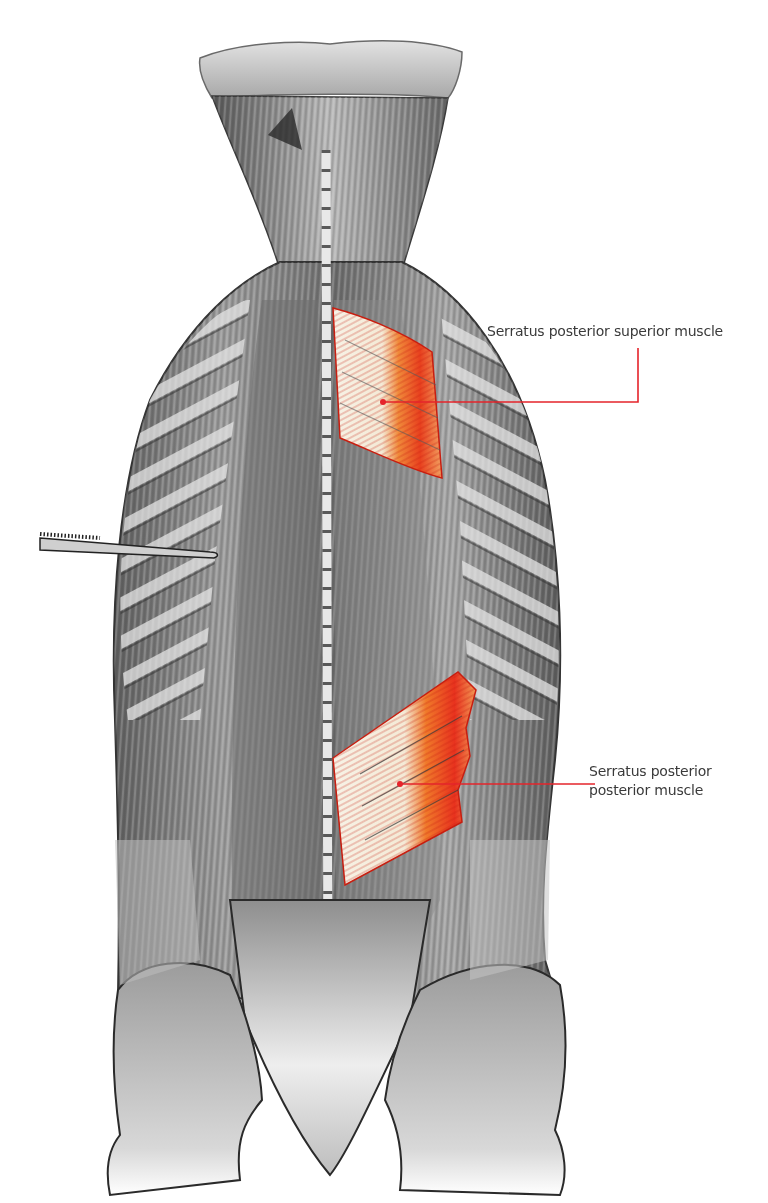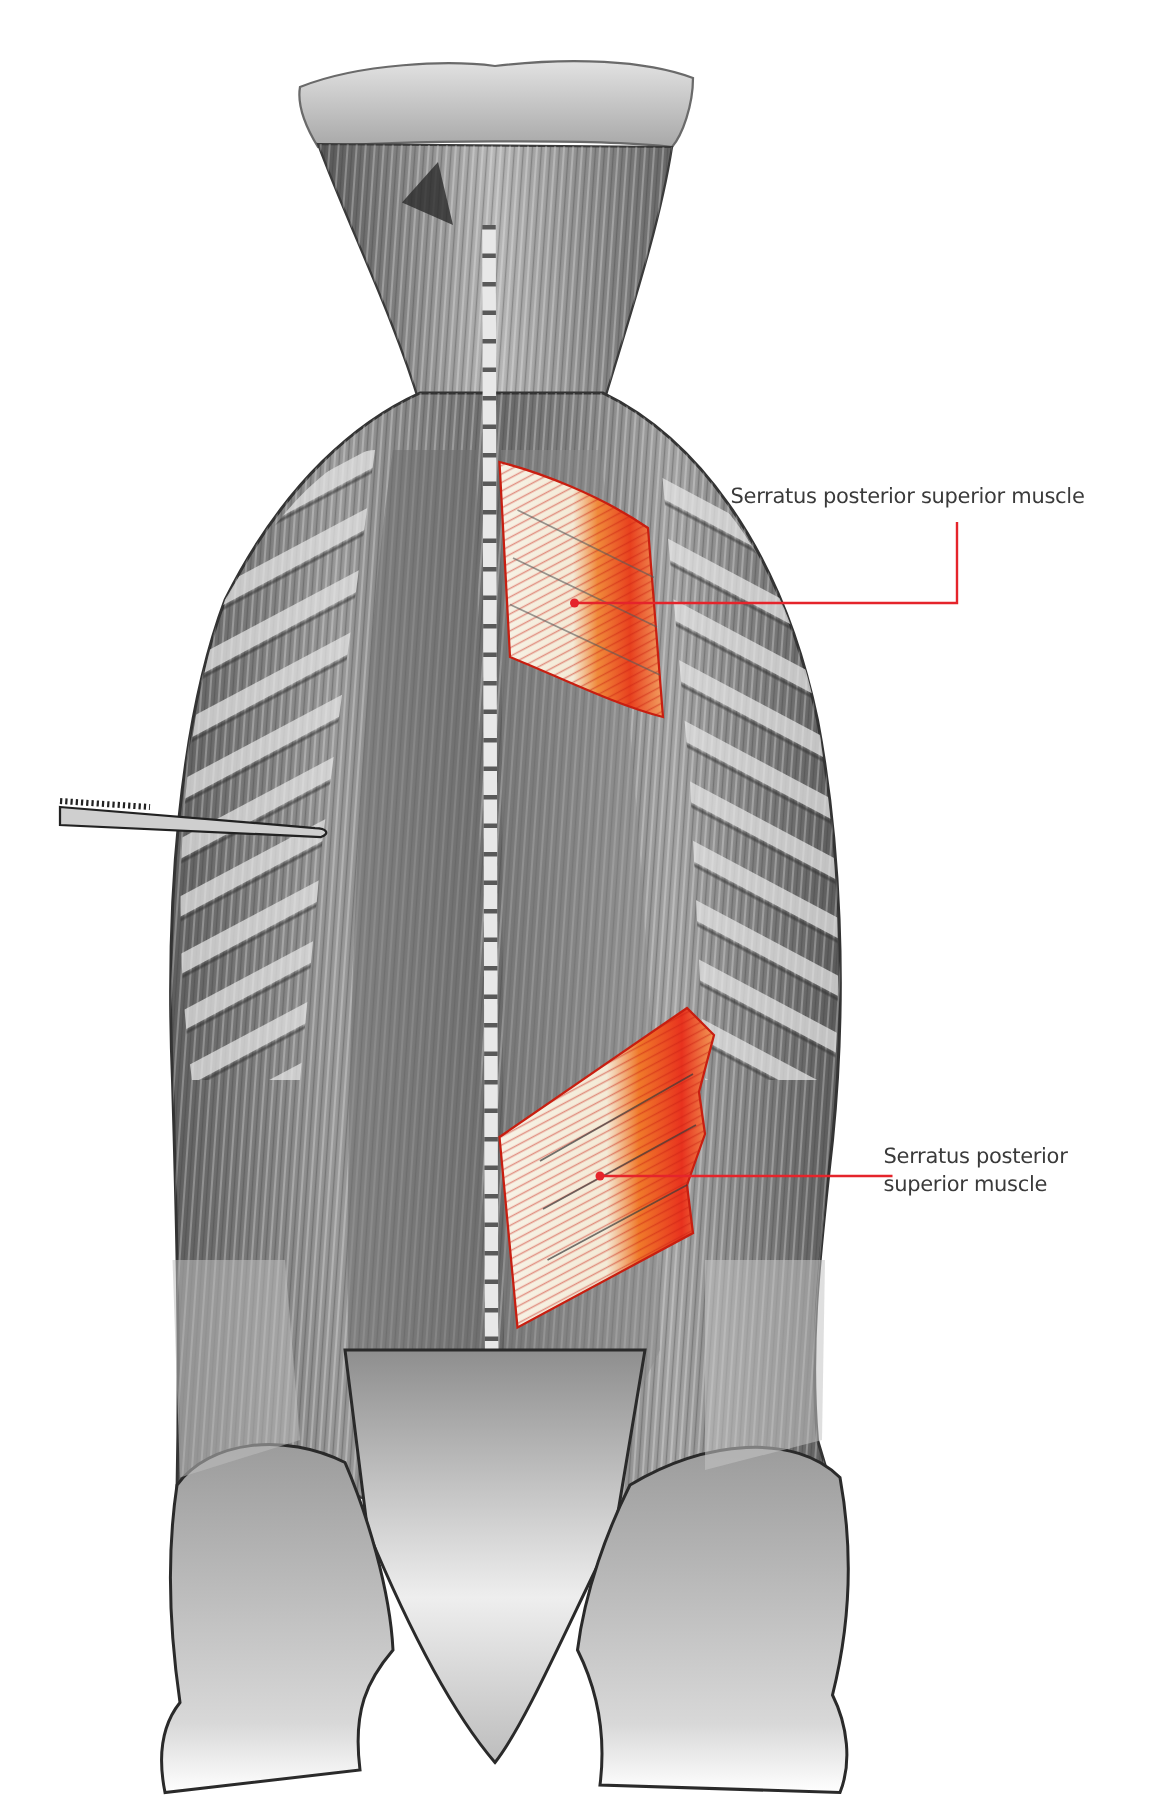--- a/index.html
+++ b/index.html
@@ -134,14 +134,14 @@
     <line x1="400" y1="784" x2="595" y2="784" stroke="#e5242b" stroke-width="1.6"></line>
     <circle cx="400" cy="784" r="3" fill="#e5242b"></circle>
   </g>
 </svg>
 
 <div id="label-superior" class="label">
   <span>Serratus posterior superior muscle</span>
 </div>
 <div id="label-inferior" class="label">
   <span>Serratus posterior</span>
-  <span>superior muscle</span>
+  <span>posterior muscle</span>
 </div>
 
 </body></html>

